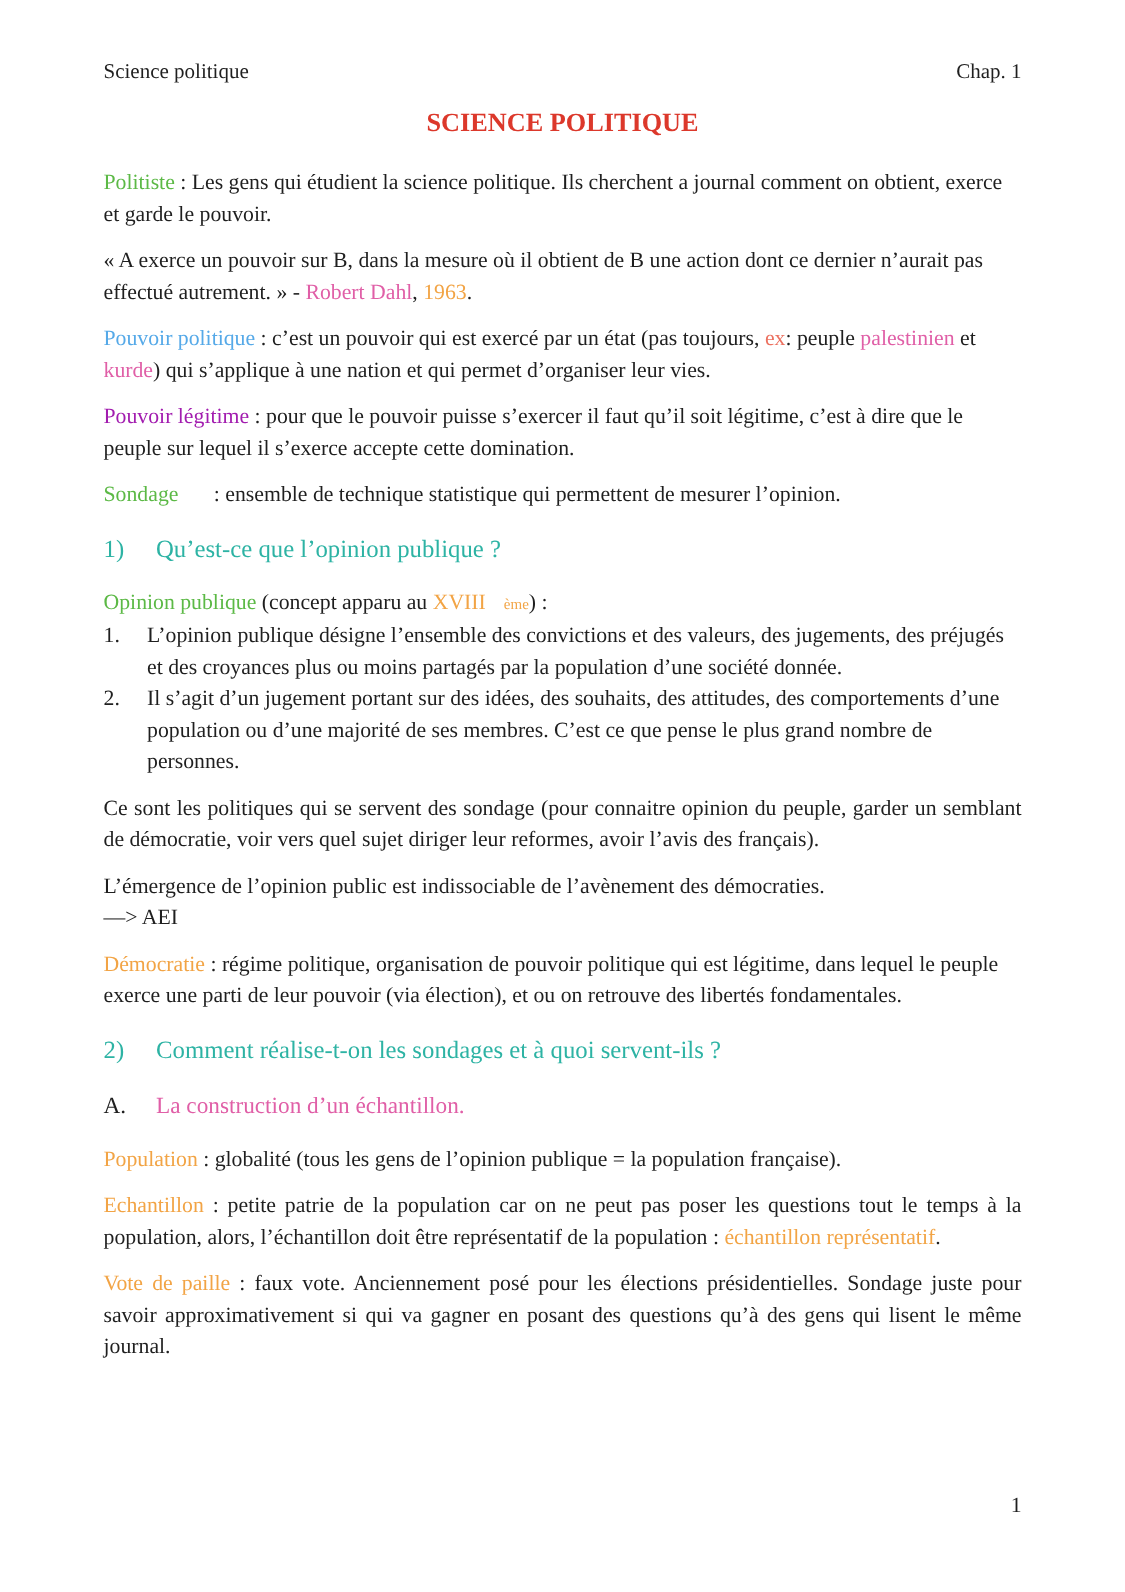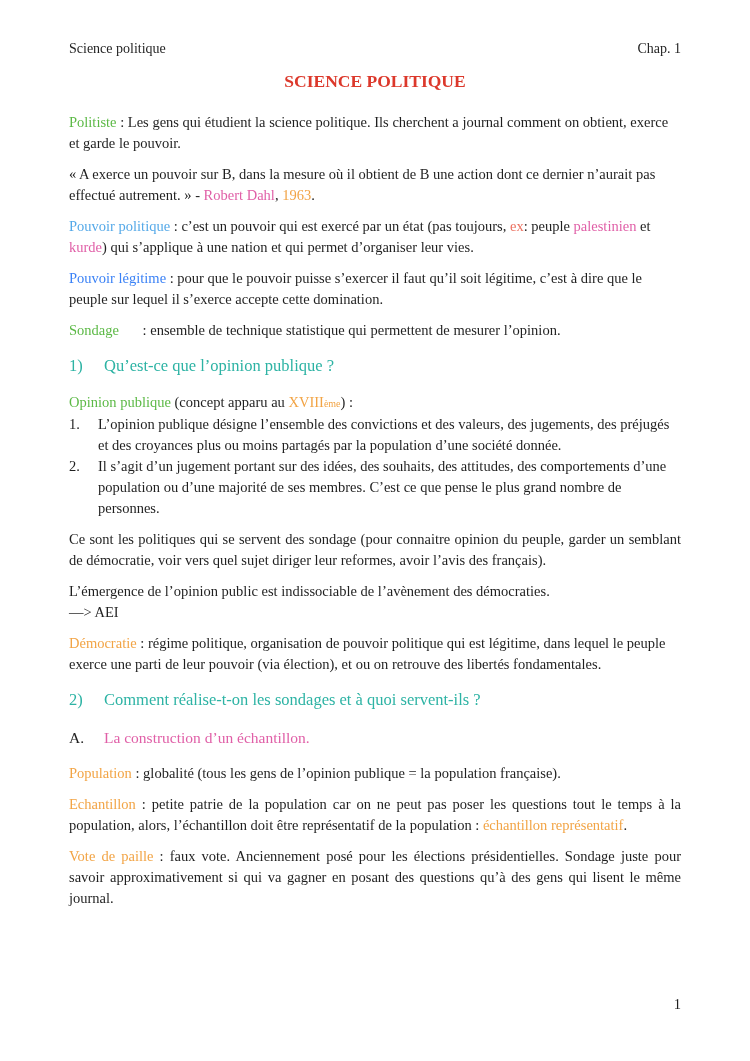--- a/index.html
+++ b/index.html
@@ -58,27 +58,27 @@
   <div class="inner">
     <div class="doc-header">
       <span>Science politique</span>
       <span>Chap. 1</span>
     </div>
     <h1 class="doc-title">SCIENCE POLITIQUE</h1>
     <div>
         <p class="para"><span style="color: rgb(92, 185, 70);">Politiste</span><span style="color: rgb(31, 31, 31);"> : Les gens qui étudient la science politique. Ils cherchent a journal comment on obtient, exerce et garde le pouvoir.</span></p>
         <p class="para"><span style="color: rgb(31, 31, 31);">« A exerce un pouvoir sur B, dans la mesure où il obtient de B une action dont ce dernier n’aurait pas effectué autrement. » - </span><span style="color: rgb(224, 95, 167);">Robert Dahl</span><span style="color: rgb(31, 31, 31);">, </span><span style="color: rgb(242, 164, 69);">1963</span><span style="color: rgb(31, 31, 31);">.</span></p>
         <p class="para"><span style="color: rgb(85, 169, 232);">Pouvoir politique</span><span style="color: rgb(31, 31, 31);"> : c’est un pouvoir qui est exercé par un état (pas toujours, </span><span style="color: rgb(236, 113, 96);">ex</span><span style="color: rgb(31, 31, 31);">: peuple </span><span style="color: rgb(224, 95, 167);">palestinien</span><span style="color: rgb(31, 31, 31);"> et </span><span style="color: rgb(224, 95, 167);">kurde</span><span style="color: rgb(31, 31, 31);">) qui s’applique à une nation et qui permet d’organiser leur vies.</span></p>
-        <p class="para"><span style="color: #3b82f6;">Pouvoir légitime</span><span style="color: rgb(31, 31, 31);"> : pour que le pouvoir puisse s’exercer il faut qu’il soit légitime, c’est à dire que le peuple sur lequel il s’exerce accepte cette domination.</span></p>
+        <p class="para"><span style="color: #a21caf;">Pouvoir légitime</span><span style="color: rgb(31, 31, 31);"> : pour que le pouvoir puisse s’exercer il faut qu’il soit légitime, c’est à dire que le peuple sur lequel il s’exerce accepte cette domination.</span></p>
         <p class="para"><span style="color: rgb(92, 185, 70);">Sondage</span><span style="color: rgb(31, 31, 31); margin-left: 20px;"> : ensemble de technique statistique qui permettent de mesurer l’opinion.</span></p>
         <div class="heading">
           <span class="hnum" style="color: rgb(45, 179, 164);">1)</span>
           <span class="htext" style="color: rgb(45, 179, 164);">Qu’est-ce que l’opinion publique ?</span>
         </div>
-        <p class="para tight"><span style="color: rgb(92, 185, 70);">Opinion publique</span><span style="color: rgb(31, 31, 31);"> (concept apparu au </span><span style="color: rgb(242, 164, 69); margin-top: 24px;">XVIII</span><span class="small-sup" style="color: rgb(242, 164, 69);">ème</span><span style="color: rgb(31, 31, 31);">) :</span></p>
+        <p class="para tight"><span style="color: rgb(92, 185, 70);">Opinion publique</span><span style="color: rgb(31, 31, 31);"> (concept apparu au </span><span style="color: rgb(242, 164, 69); margin-top: 24px;">XVIII</span><span class="small-sup" style="color: rgb(242, 164, 69); padding-left: 12px;">ème</span><span style="color: rgb(31, 31, 31);">) :</span></p>
         <div class="list">
           <div class="list-item">
             <span class="linum">1.</span>
             <span class="libody"><span style="color: rgb(31, 31, 31);">L’opinion publique désigne l’ensemble des convictions et des valeurs, des jugements, des préjugés et des croyances plus ou moins partagés par la population d’une société donnée.</span></span>
           </div>
           <div class="list-item">
             <span class="linum">2.</span>
             <span class="libody"><span style="color: rgb(31, 31, 31);">Il s’agit d’un jugement portant sur des idées, des souhaits, des attitudes, des comportements d’une population ou d’une majorité de ses membres. C’est ce que pense le plus grand nombre de personnes.</span></span>
           </div>
         </div>

